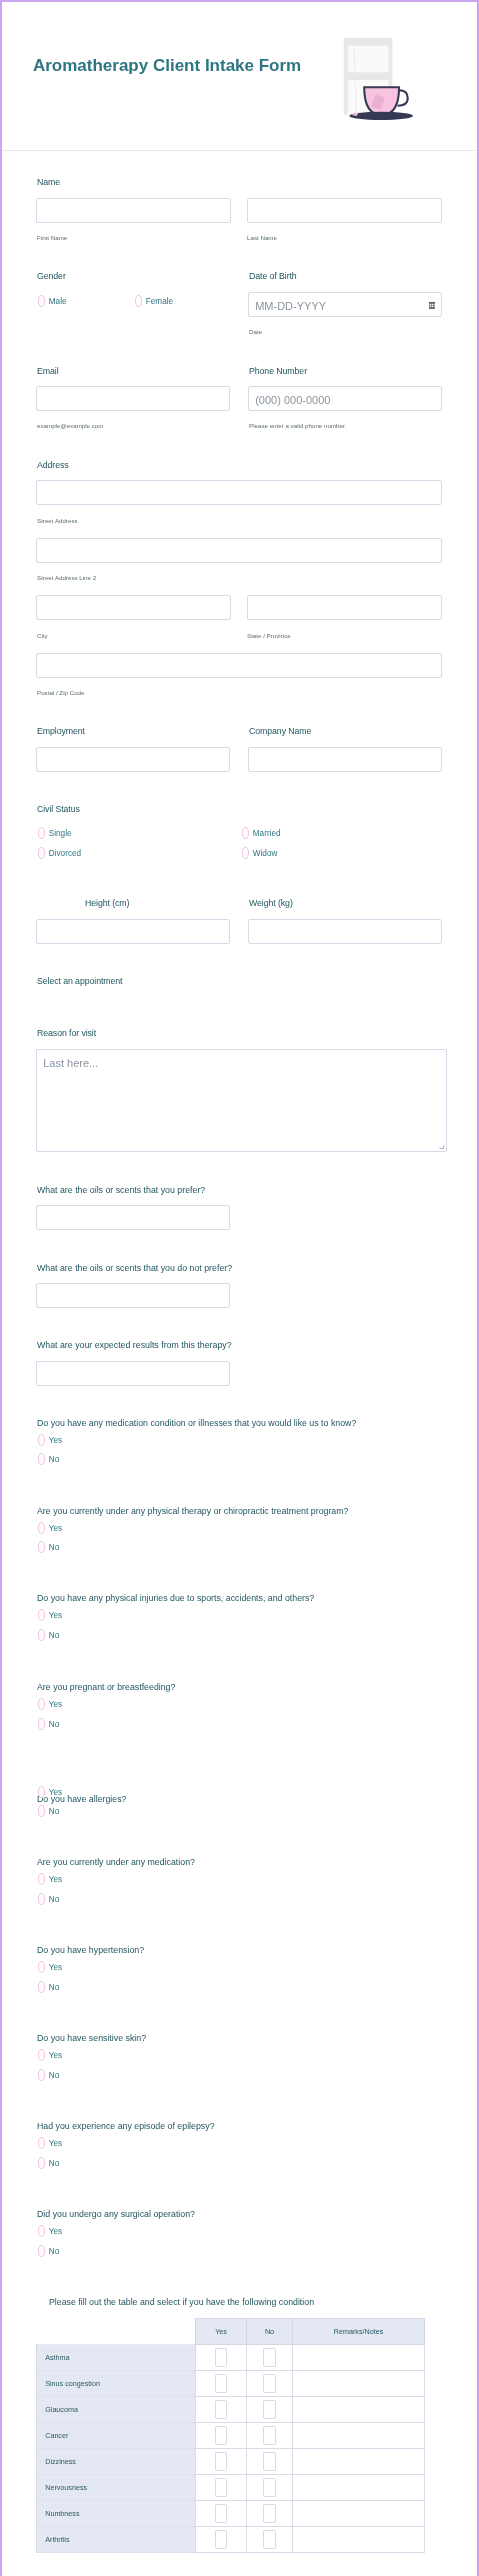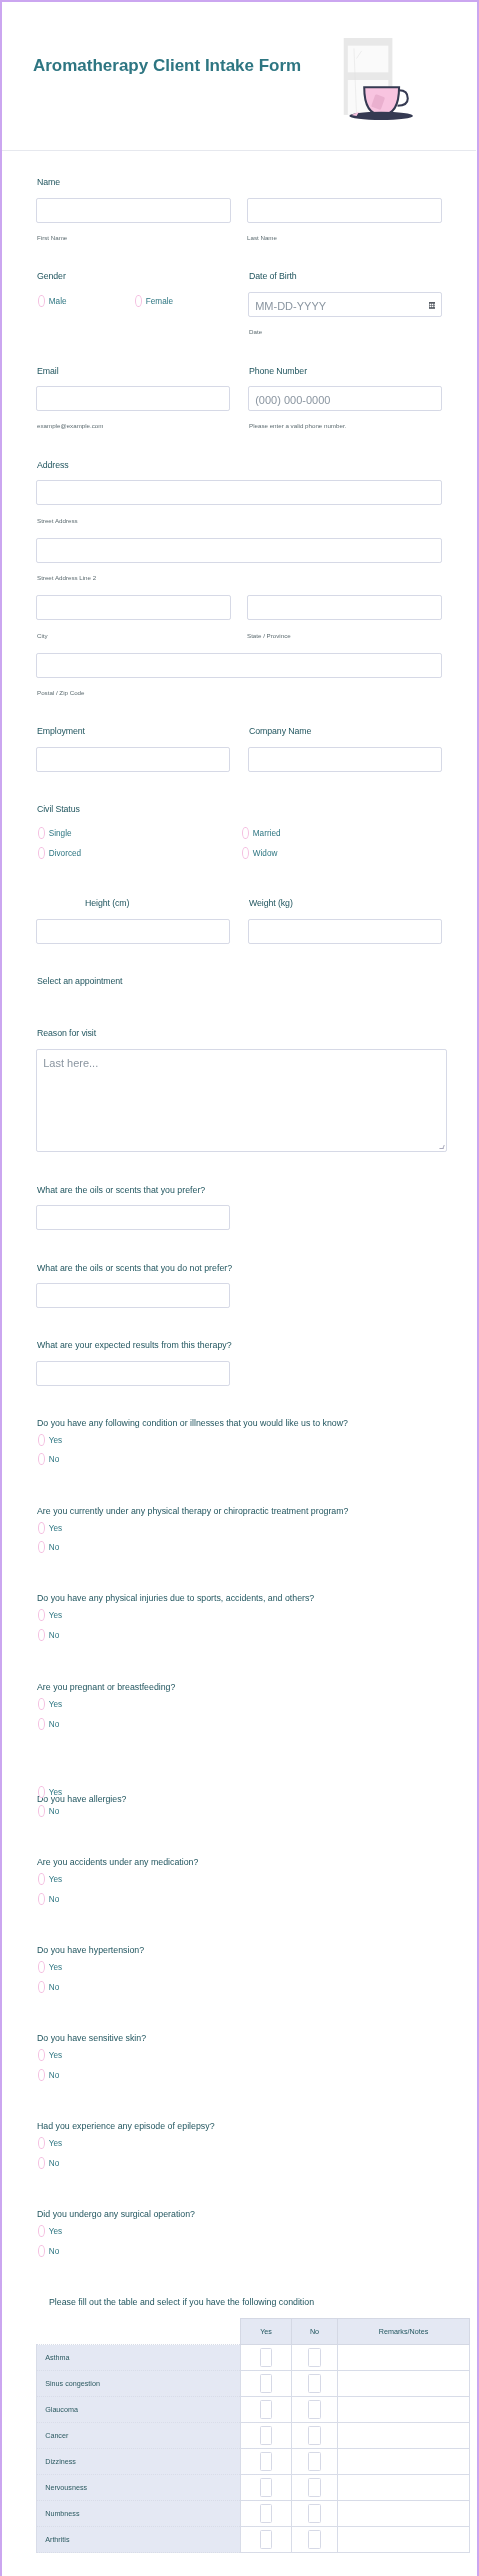--- a/index.html
+++ b/index.html
@@ -14,21 +14,21 @@
   .sublabel { font-size: 6.2px; color: #5c6b70; }
   .input { border: 0.5px solid #d6d9e6; border-radius: 2.1px; background: #fff; height: 25px; }
   .placeholder { font-size: 11px; color: #8a95a0; padding: 6.7px 6.2px; }
   .radio { display: flex; align-items: center; font-size: 8.2px; color: #2e7682; }
   .radio .circle { width: 6.7px; height: 12.4px; border: 1px solid #f4bfe0; border-radius: 50%; margin-right: 4.1px; background: #fff; }
   .cal-icon { position: absolute; right: 6.2px; top: 7.2px; width: 6.2px; height: 9.3px; }
   .question { font-size: 8.8px; color: #235760; }
   table.matrix { border-collapse: collapse; position: absolute; }
   .matrix th { background: #e4e8f3; font-weight: normal; font-size: 7.2px; color: #235760; height: 26px; border: 0.5px solid #d4d8e4; }
   .matrix td { height: 26px; border: 0.5px solid #d8dce8; font-size: 7.2px; color: #2c5a61; }
-  .matrix td.rowlabel { background: #e4e8f3; padding-left: 8.2px; width: 204px; border-style: dotted solid; }
+  .matrix td.rowlabel { background: #e4e8f3; padding-left: 8.2px; width: 159px; border-style: dotted solid; }
   .matrix td.chk { width: 51px; text-align: center; }
   .matrix td.chk2 { width: 46px; text-align: center; }
   .matrix td.notes { width: 132px; }
   .cbox { display: inline-block; width: 12.4px; height: 19.6px; border: 0.5px solid #d6d9e6; border-radius: 1.5px; background: #fff; vertical-align: middle; }
 </style>
 </head>
 <body>
 
 <div class="frame">
 
@@ -141,21 +141,21 @@
   </div>
 
   <div class="abs question" style="left:35px;top:1183px;">What are the oils or scents that you prefer?</div>
   <div class="abs input" style="left:34px;top:1203px;width:194px;"></div>
   <div class="abs question" style="left:35px;top:1261px;">What are the oils or scents that you do not prefer?</div>
   <div class="abs input" style="left:34px;top:1281px;width:194px;"></div>
   <div class="abs question" style="left:35px;top:1338px;">What are your expected results from this therapy?</div>
   <div class="abs input" style="left:34px;top:1359px;width:194px;"></div>
 
   <div id="yn-container">
-      <div class="abs question" style="left: 35px; top: 1416px;">Do you have any following condition or illnesses that you would like us to know?</div>
+      <div class="abs question" style="left: 35px; top: 1416px;">Do you have any medication condition or illnesses that you would like us to know?</div>
       <div class="abs radio" style="left: 36px; top: 1432px;">
         <span class="circle"></span>
         <span>Yes</span>
       </div>
       <div class="abs radio" style="left: 36px; top: 1451px;">
         <span class="circle"></span>
         <span>No</span>
       </div>
       <div class="abs question" style="left: 35px; top: 1504px;">Are you currently under any physical therapy or chiropractic treatment program?</div>
       <div class="abs radio" style="left: 36px; top: 1520px;">
@@ -186,21 +186,21 @@
       </div>
       <div class="abs question" style="left: 35px; top: 1768px; margin-top: 24px;">Do you have allergies?</div>
       <div class="abs radio" style="left: 36px; top: 1784px;">
         <span class="circle"></span>
         <span>Yes</span>
       </div>
       <div class="abs radio" style="left: 36px; top: 1803px;">
         <span class="circle"></span>
         <span>No</span>
       </div>
-      <div class="abs question" style="left: 35px; top: 1855px;">Are you accidents under any medication?</div>
+      <div class="abs question" style="left: 35px; top: 1855px;">Are you currently under any medication?</div>
       <div class="abs radio" style="left: 36px; top: 1871px;">
         <span class="circle"></span>
         <span>Yes</span>
       </div>
       <div class="abs radio" style="left: 36px; top: 1891px;">
         <span class="circle"></span>
         <span>No</span>
       </div>
       <div class="abs question" style="left: 35px; top: 1943px;">Do you have hypertension?</div>
       <div class="abs radio" style="left: 36px; top: 1959px;">

